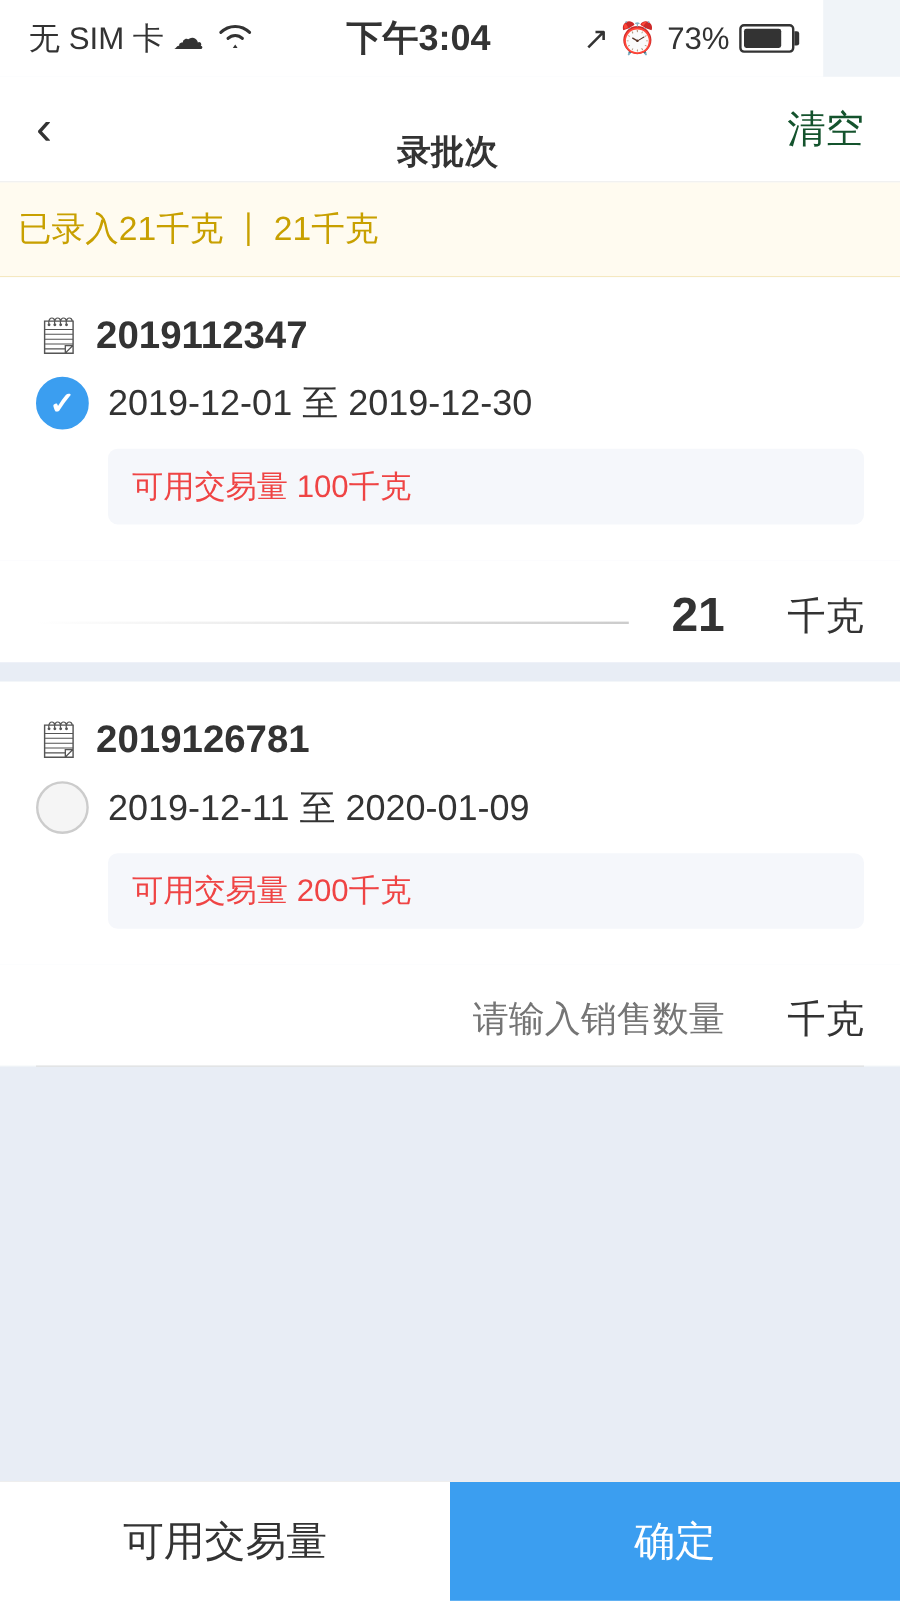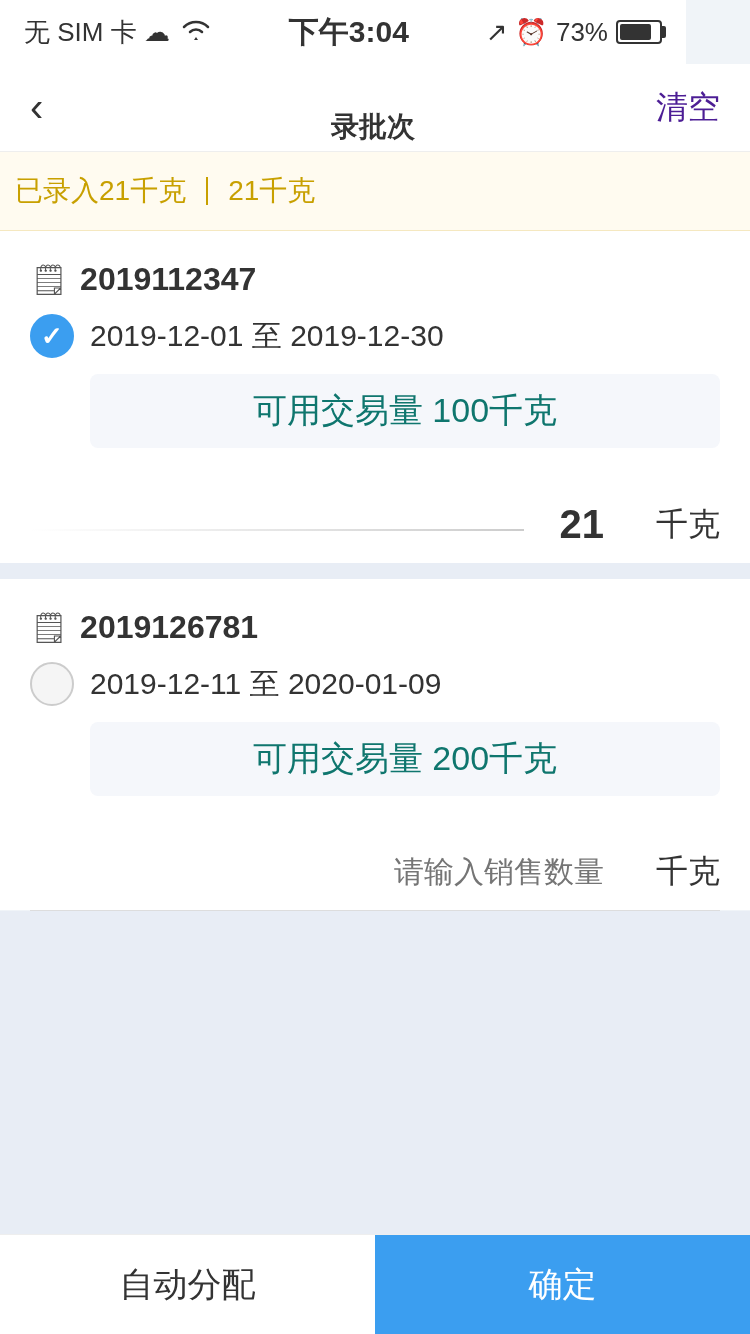--- a/index.html
+++ b/index.html
@@ -87,21 +87,21 @@
       width: 60px;
     }
     .nav-title {
       font-size: 28px;
       font-weight: 600;
       color: #333;
       margin-top: 38px;
     }
     .nav-action {
       font-size: 32px;
-      color: #4c1d95;
+      color: #14532d;
       cursor: pointer;
     }
 
     
     .summary-bar {
       width: 750px;
       background: #fffbf0;
       padding: 20px 15px;
       display: flex;
       align-items: center;
@@ -174,23 +174,22 @@
     }
     .batch-date {
       font-size: 30px;
       color: #333;
     }
     .available-box {
       margin-left: 60px;
       background: #f5f7fb;
       border-radius: 8px;
       padding: 14px 20px;
-      font-size: 34px;
-      color: #0f766e;
-      text-align: center;
+      font-size: 26px;
+      color: #ef4444;
     }
 
     
     .quantity-row {
       display: flex;
       align-items: center;
       justify-content: flex-end;
       padding: 24px 30px 16px 30px;
       background: #fff;
       gap: 16px;
@@ -370,19 +369,19 @@
       <span style="width:20px;"></span>
       <span class="input-unit">千克</span>
     </div>
     <div class="line-divider" style="height:1px; background:#ddd; margin: 0 30px;"></div>
 
     <div class="empty-area"></div>
   </div>
 
   <div class="bottom-bar">
     <div class="btn-auto">
-      <span>自动分配</span>
+      <span>可用交易量</span>
     </div>
     <div class="btn-confirm">
       <span>确定</span>
     </div>
   </div>
 </div>
 
 </body></html>

